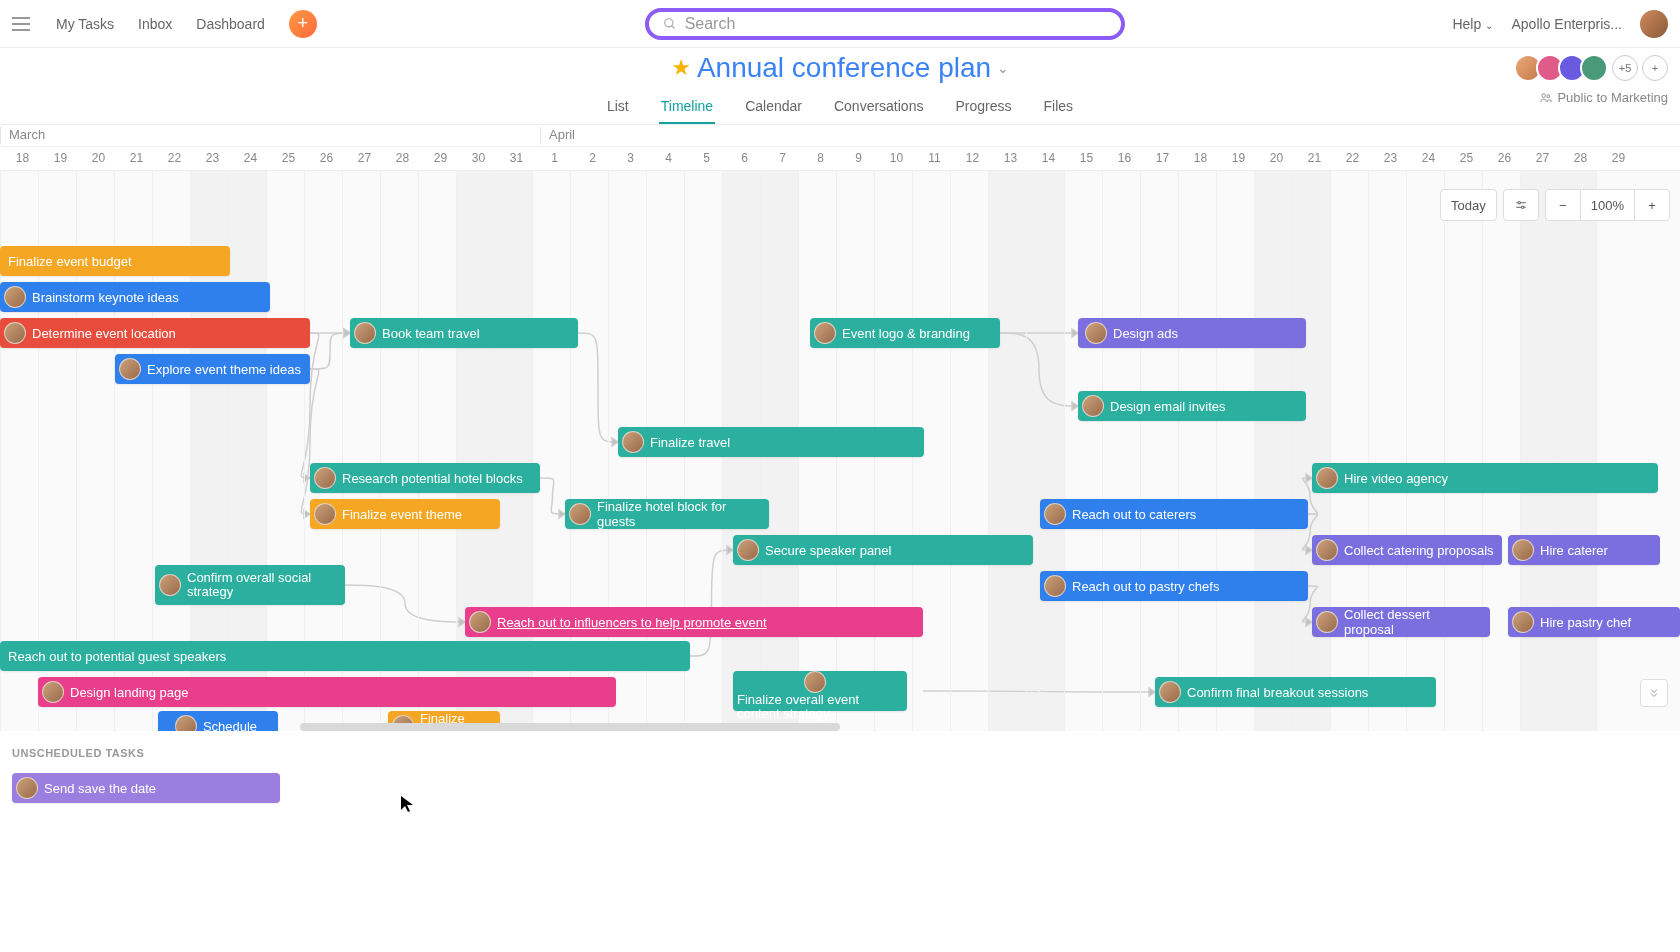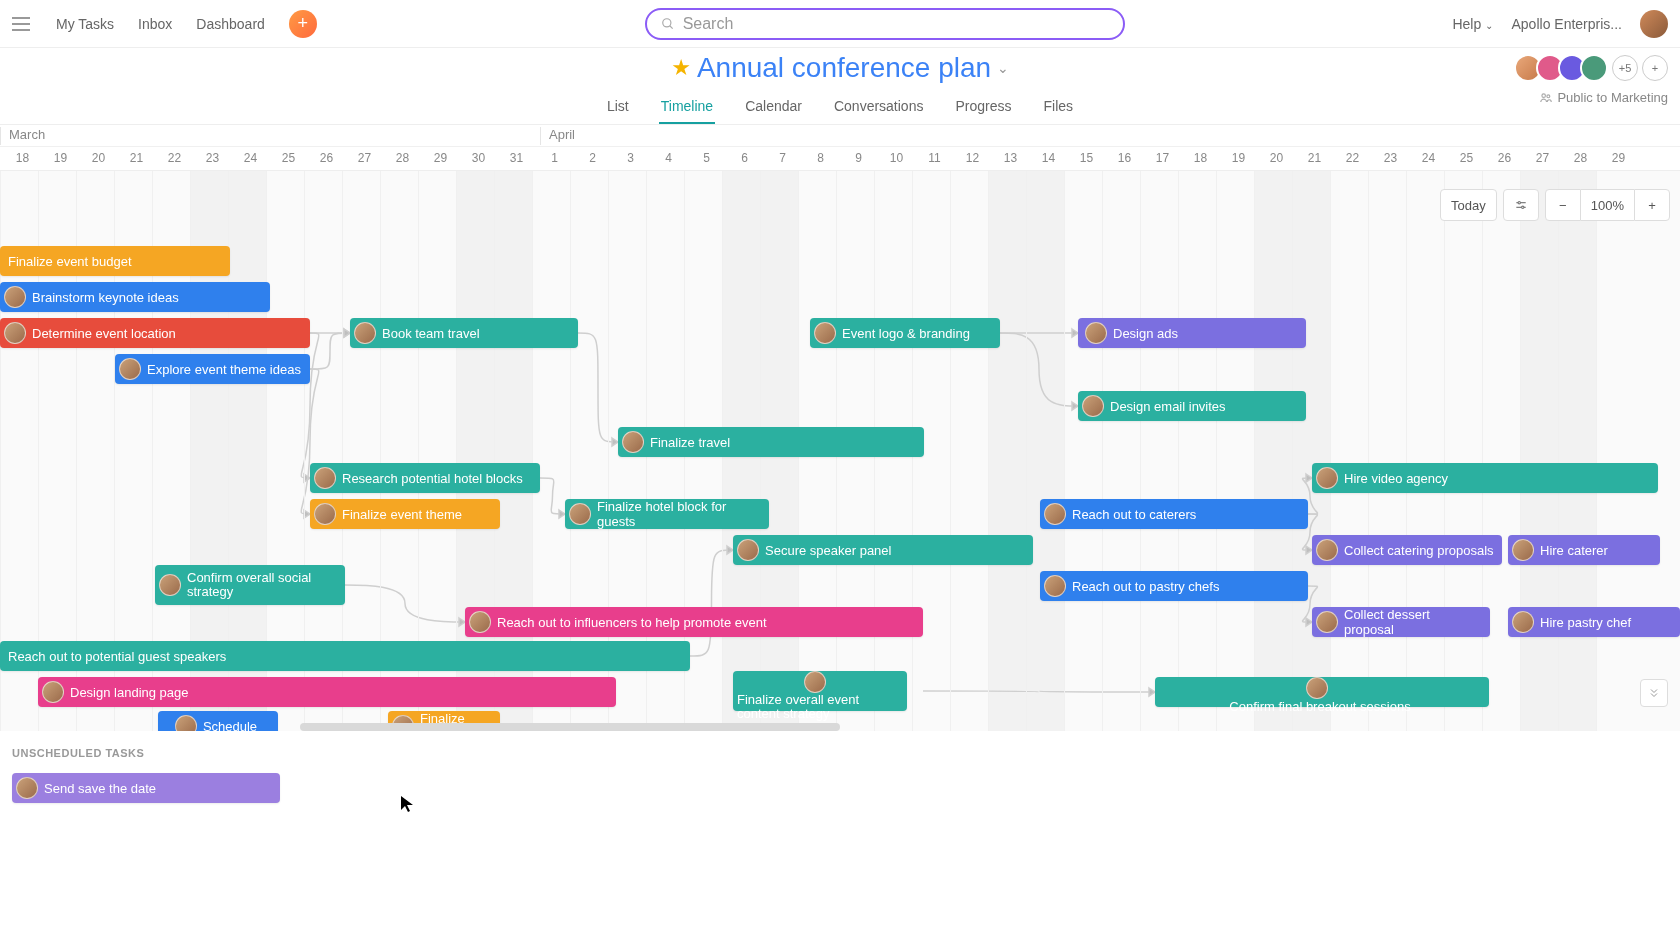--- a/index.html
+++ b/index.html
@@ -6,21 +6,21 @@
   html, body { width: 1680px; height: 952px; background: #fff; overflow: hidden; color: #333; }
   
   
   .topbar { height: 48px; border-bottom: 1px solid #eee; display: flex; align-items: center; padding: 0 12px; }
   .hamburger { width: 24px; height: 24px; display:flex; flex-direction:column; justify-content:center; gap:4px; cursor:pointer; margin-right:20px;}
   .hamburger span { height:2px; background:#999; width:18px; }
   .nav-links { display:flex; gap:24px; }
   .nav-links a { color:#666; font-size:14px; text-decoration:none; }
   .add-btn { width:28px; height:28px; border-radius:50%; background:linear-gradient(135deg,#ff9a44,#ff6a3d); color:#fff; display:flex; align-items:center; justify-content:center; font-size:18px; margin-left:24px; cursor:pointer;}
   .search-wrap { flex:1; display:flex; justify-content:center;}
-  .search { width:480px; height:32px; border:2px solid #8b5cf6; border-radius:16px; display:flex; align-items:center; padding:0 14px; color:#999;}
+  .search { width:480px; height:32px; border:4px solid #8b5cf6; border-radius:16px; display:flex; align-items:center; padding:0 14px; color:#999;}
   .search svg{ margin-right:8px;}
   .right-nav { display:flex; align-items:center; gap:18px; font-size:14px; color:#666;}
   .avatar { width:28px; height:28px; border-radius:50%; background:linear-gradient(135deg,#d08a5a,#8a5a3a); }
   
   
   .proj-header { text-align:center; padding-top:4px; position:relative; border-bottom:1px solid #eee;}
   .proj-title { font-size:28px; color:#3b82f6; font-weight:500; display:inline-flex; align-items:center; gap:6px;}
   .proj-title .star{ color:#f5b400; font-size:22px;}
   .proj-title .caret{ color:#999; font-size:14px;}
   .tabs { display:flex; justify-content:center; gap:28px; margin-top:6px;}
@@ -369,21 +369,21 @@
       <span class="txt">Confirm overall social strategy</span>
     </div>
     <div class="task c-blue" style="left: 1040px; width: 268px; top: 400px;">
       <div class="av"></div>
       <span class="txt">Reach out to pastry chefs</span>
     </div>
     <div class="task c-teal" style="left: 1312px; width: 346px; top: 292px;">
       <div class="av"></div>
       <span class="txt">Hire video agency</span>
     </div>
-    <div class="task c-magenta" style="left: 465px; width: 458px; top: 436px;">
+    <div class="task c-magenta" style="left: 465px; width: 458px; top: 436px; text-decoration: underline;">
       <div class="av"></div>
       <span class="txt">Reach out to influencers to help promote event</span>
     </div>
     <div class="task c-purple" style="left: 1312px; width: 178px; top: 436px;">
       <div class="av"></div>
       <span class="txt">Collect dessert proposal</span>
     </div>
     <div class="task c-purple" style="left: 1508px; width: 172px; top: 436px;">
       <div class="av"></div>
       <span class="txt">Hire pastry chef</span>
@@ -392,21 +392,21 @@
       <span class="txt">Reach out to potential guest speakers</span>
     </div>
     <div class="task c-magenta" style="left: 38px; width: 578px; top: 506px;">
       <div class="av"></div>
       <span class="txt">Design landing page</span>
     </div>
     <div class="task c-teal tall" style="left: 733px; width: 174px; top: 500px; flex-direction: column;">
       <div class="av"></div>
       <span class="txt">Finalize overall event content strategy</span>
     </div>
-    <div class="task c-teal" style="left: 1155px; width: 334px; top: 506px; flex-direction: column;">
+    <div class="task c-teal" style="left: 1155px; width: 281px; top: 506px;">
       <div class="av"></div>
       <span class="txt">Confirm final breakout sessions</span>
     </div>
     <div class="task c-blue" style="left: 158px; width: 120px; top: 540px; justify-content: center;">
       <div class="av"></div>
       <span class="txt">Schedule</span>
     </div>
     <div class="task c-orange" style="left: 388px; width: 112px; top: 540px;">
       <div class="av"></div>
       <span class="txt">Finalize event</span>

